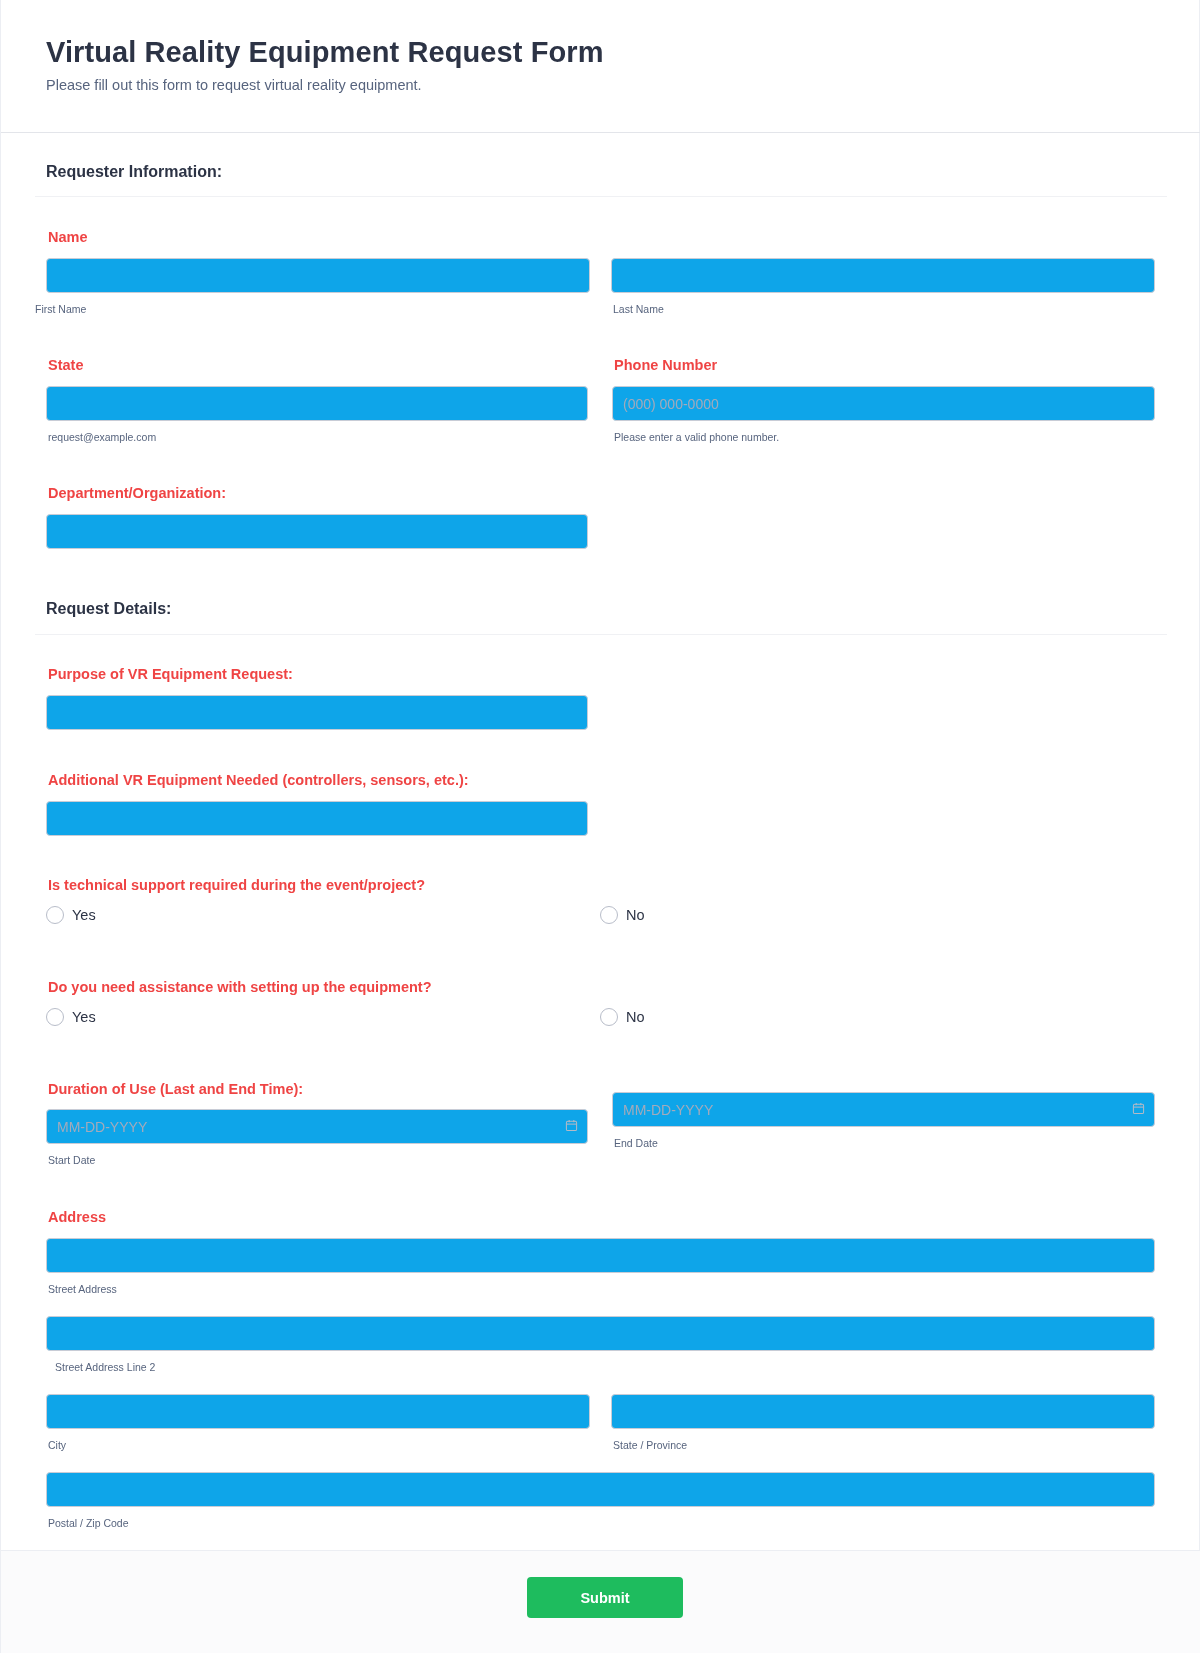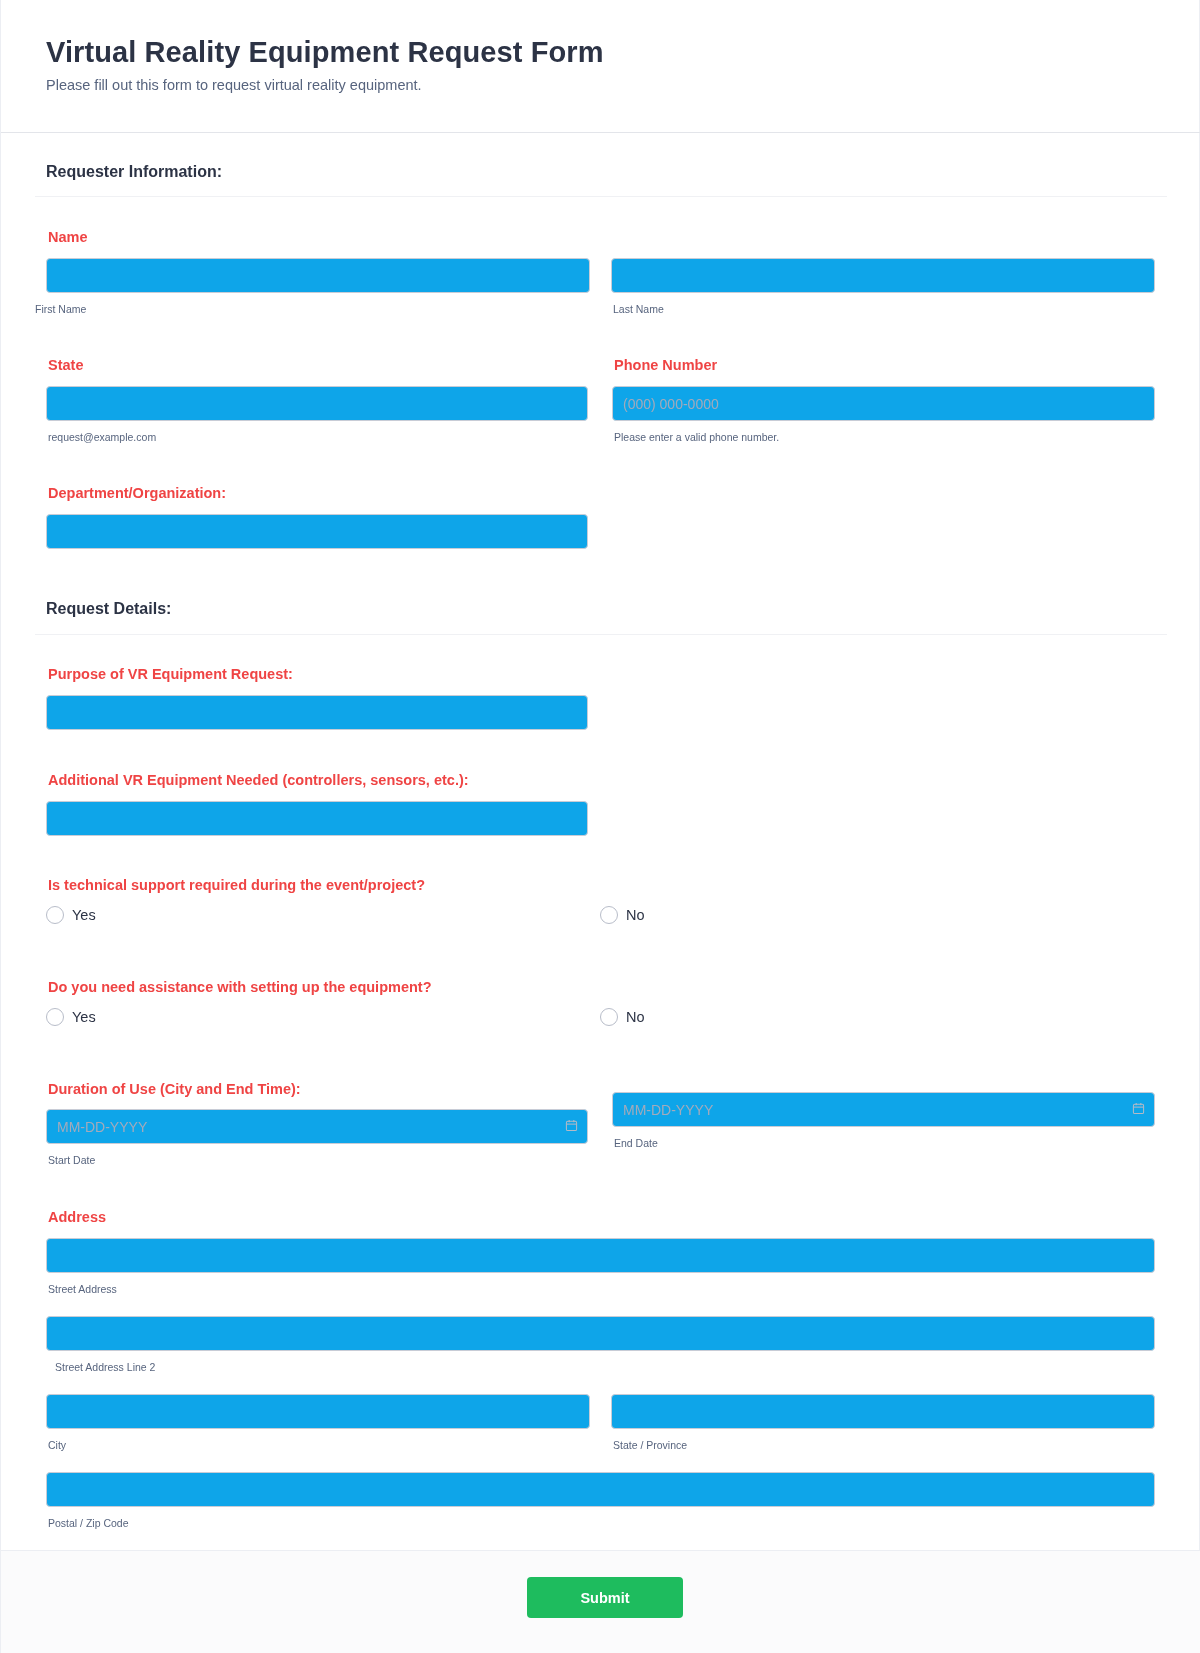--- a/index.html
+++ b/index.html
@@ -67,21 +67,21 @@
   <span class="abs radio-label" style="left:71px; top:907px;">Yes</span>
   <div class="abs radio" style="left:599px; top:906px;"></div>
   <span class="abs radio-label" style="left:625px; top:907px;">No</span>
 
   <label class="abs label" style="left:47px; top:979px;">Do you need assistance with setting up the equipment?</label>
   <div class="abs radio" style="left:45px; top:1008px;"></div>
   <span class="abs radio-label" style="left:71px; top:1009px;">Yes</span>
   <div class="abs radio" style="left:599px; top:1008px;"></div>
   <span class="abs radio-label" style="left:625px; top:1009px;">No</span>
 
-  <label class="abs label" style="left:47px; top:1081px;">Duration of Use (City and End Time):</label>
+  <label class="abs label" style="left:47px; top:1081px;">Duration of Use (Last and End Time):</label>
   <div class="date-wrap" style="left:45px; top:1109px; width:542px; height:35px;">
     <input class="input" placeholder="MM-DD-YYYY" style="">
     <svg class="cal-icon" viewBox="0 0 14 14" fill="none" stroke="#b5bac6" stroke-width="1.1">
       <rect x="1.5" y="2.5" width="11" height="10" rx="1.5"></rect>
       <line x1="1.5" y1="5.5" x2="12.5" y2="5.5"></line>
       <line x1="4.5" y1="1" x2="4.5" y2="3.5"></line>
       <line x1="9.5" y1="1" x2="9.5" y2="3.5"></line>
     </svg>
   </div>
   <span class="abs sublabel" style="left:47px; top:1154px;">Start Date</span>

